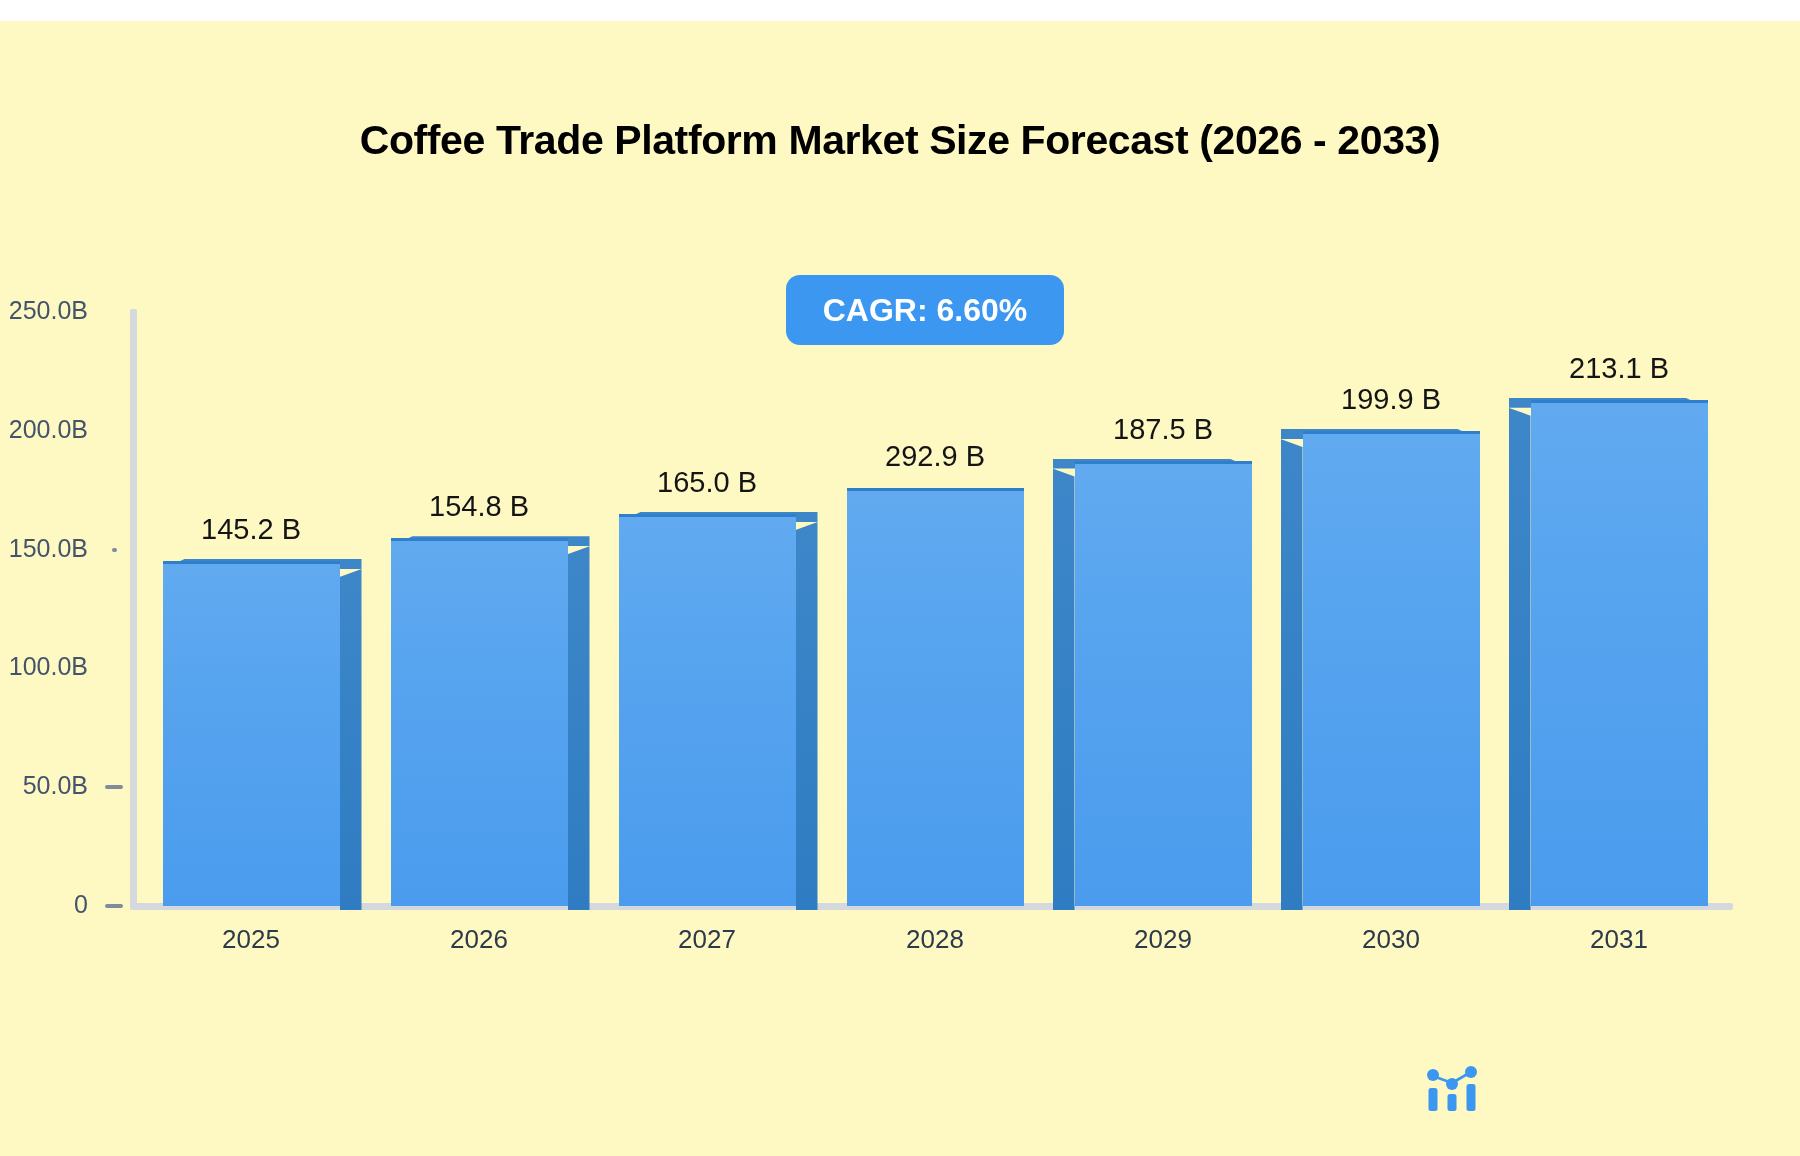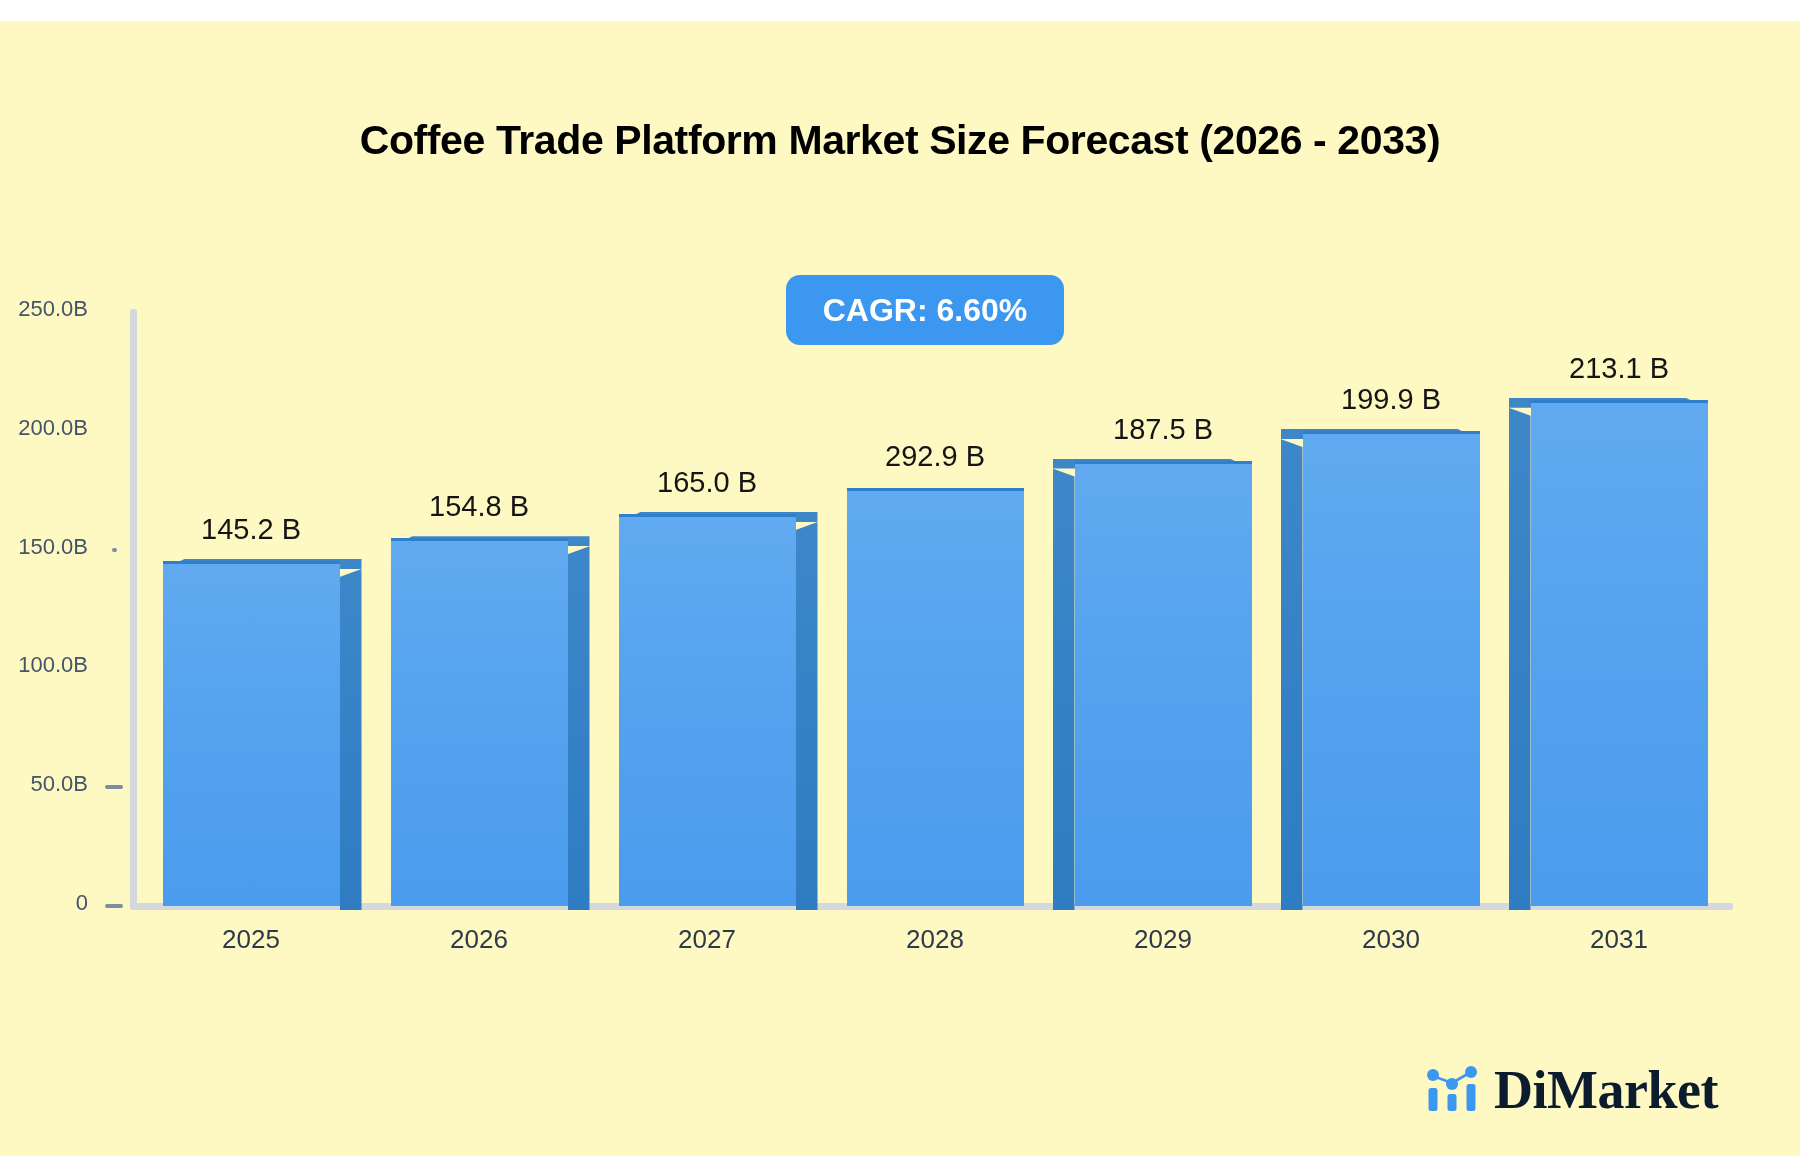--- a/index.html
+++ b/index.html
@@ -92,21 +92,21 @@
     width: 1603px;
     height: 7px;
     background: #d5d9de;
     border-radius: 2px;
   }
 
   .y-tick-label {
     position: absolute;
     right: 1712px; 
     text-align: right;
-    font-size: 22px;
+    font-size: 25px;
     color: #44546a;
     white-space: nowrap;
   }
   .y-tick-mark {
     position: absolute;
     height: 4px;
     background: #7e8c9e;
     border-radius: 2px;
   }
 
@@ -252,16 +252,15 @@
         <line x1="9" y1="13" x2="28" y2="20" stroke="#3b97f0" stroke-width="2.6"></line>
         <line x1="28" y1="20" x2="47" y2="9" stroke="#3b97f0" stroke-width="2.6"></line>
         <circle cx="9" cy="12" r="6" fill="#3b97f0"></circle>
         <circle cx="28" cy="21" r="6" fill="#3b97f0"></circle>
         <circle cx="47" cy="9" r="6" fill="#3b97f0"></circle>
         <rect x="4.5" y="25" width="9" height="23" rx="2.5" fill="#3b97f0"></rect>
         <rect x="23.5" y="31" width="9" height="17" rx="2.5" fill="#3b97f0"></rect>
         <rect x="42.5" y="21" width="9" height="27" rx="2.5" fill="#3b97f0"></rect>
       </svg>
     </span>
-    <span id="logo-wordmark">DiMarket</span>
   </div>
 
 </div>
 
 </body></html>

